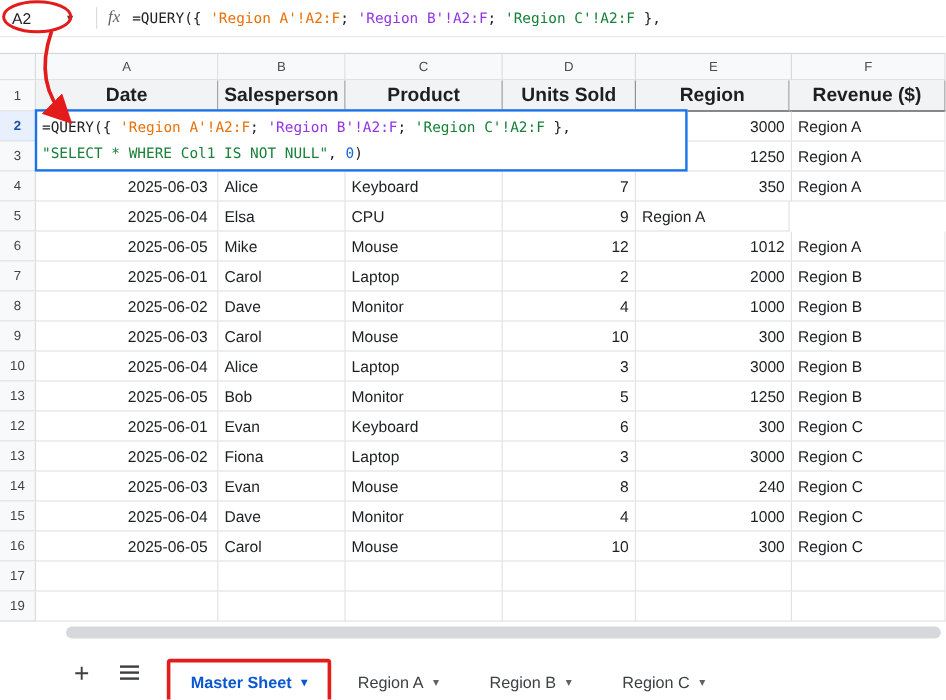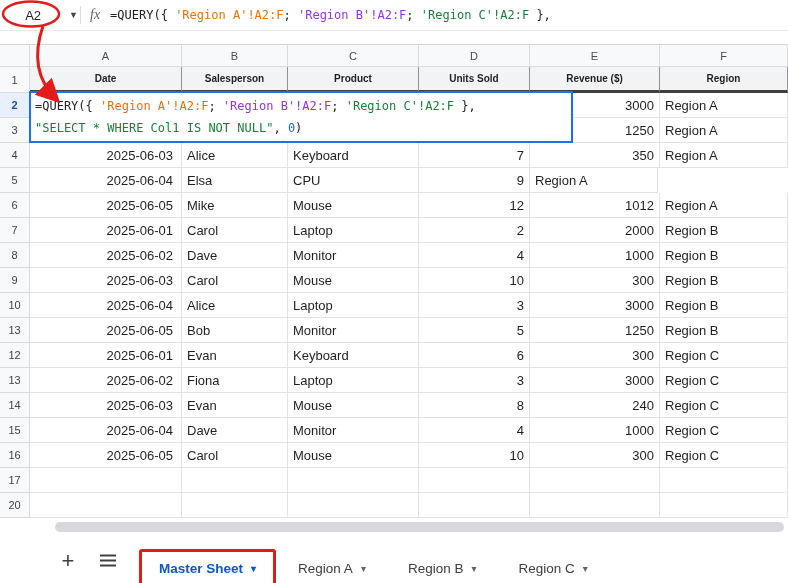--- a/index.html
+++ b/index.html
@@ -5,40 +5,40 @@
   html,body{margin:0;padding:0;}
   body{
     width:788px;height:583px;position:relative;overflow:hidden;
     background:#fff;font-family:"Liberation Sans",sans-serif;color:#202124;
   }
   
   .formula-bar{
     position:absolute;top:0;left:0;right:0;height:30px;
     display:flex;align-items:center;border-bottom:1px solid #e8eaec;background:#fff;
   }
-  .name-box{display:flex;align-items:center;width:78px;padding-left:10px;box-sizing:border-box;justify-content:flex-end;}
+  .name-box{display:flex;align-items:center;width:78px;padding-left:10px;box-sizing:border-box;}
   .name-box .ref{font-size:13px;color:#202124;}
   .name-box .nb-caret{font-size:9px;color:#444;margin-left:28px;}
   .vsep{width:1px;height:18px;background:#dadce0;margin:0 9px 0 2px;}
   .fx{font-family:"Liberation Serif",serif;font-style:italic;font-size:14px;color:#5f6368;margin-right:10px;}
   .fx-text{font-family:"DejaVu Sans Mono",monospace;font-size:12px;white-space:nowrap;overflow:hidden;}
   
   .grid{position:absolute;top:44px;left:0;width:788px;border-top:1px solid #d4d6d9;}
   .grow{display:flex;}
   .gcell{
     box-sizing:border-box;border-right:1px solid #e2e3e6;border-bottom:1px solid #e2e3e6;
     display:flex;align-items:center;overflow:hidden;white-space:nowrap;
     font-size:13px;color:#1d1f21;height:25px;
   }
   .w0{width:30px;flex:none}.w1{width:152px;flex:none}.w2{width:106px;flex:none}
   .w3{width:131px;flex:none}.w4{width:111px;flex:none}.w5{width:130px;flex:none}.w6{width:128px;flex:none}
   .strip .gcell{height:22px;background:#f8f9fa;justify-content:center;font-size:11px;color:#4a4d51;border-color:#d9dbde;}
   .hdr .gcell{height:26px;}
-  .hcell{background:#f2f3f5;font-weight:700;justify-content:center;font-size:10px;
-         border-right:1px solid #8f9296;border-bottom:3px solid #404040;}
+  .hcell{background:#f2f3f5;font-weight:700;justify-content:center;font-size:16px;
+         border-right:1px solid #8f9296;border-bottom:1px solid #404040;}
   .rowhead{background:#f8f9fa;justify-content:center;font-size:11px;color:#3f4347;border-color:#d9dbde;}
   .rowhead.sel{background:#e8f0fe;color:#174ea6;font-weight:700;}
   .al-date{justify-content:flex-end;padding-right:8px;}
   .al-left{padding-left:5px;}
   .al-num{justify-content:flex-end;padding-right:5px;}
   
   .cell-editor{
     position:absolute;top:91px;left:29px;width:544px;height:52px;box-sizing:border-box;
     background:#fff;border:2px solid #1a73e8;z-index:5;
     font-family:"DejaVu Sans Mono",monospace;font-size:12px;line-height:22px;
@@ -82,22 +82,22 @@
       <div class="gcell w4">D</div>
       <div class="gcell w5">E</div>
       <div class="gcell w6">F</div>
     </div>
     <div class="grow hdr">
       <div class="gcell w0 rowhead">1</div>
       <div class="gcell w1 hcell">Date</div>
       <div class="gcell w2 hcell">Salesperson</div>
       <div class="gcell w3 hcell">Product</div>
       <div class="gcell w4 hcell">Units Sold</div>
+      <div class="gcell w6 hcell">Region</div>
       <div class="gcell w5 hcell">Revenue ($)</div>
-      <div class="gcell w6 hcell">Region</div>
     </div>
     <div class="grow ">
       <div class="gcell w0 rowhead sel">2</div>
       <div class="gcell w1 al-date"></div>
       <div class="gcell w2 al-left"></div>
       <div class="gcell w3 al-left"></div>
       <div class="gcell w4 al-num"></div>
       <div class="gcell w5 al-num">3000</div>
       <div class="gcell w6 al-left">Region A</div>
     </div>
@@ -229,21 +229,21 @@
     <div class="grow ">
       <div class="gcell w0 rowhead">17</div>
       <div class="gcell w1 al-date"></div>
       <div class="gcell w2 al-left"></div>
       <div class="gcell w3 al-left"></div>
       <div class="gcell w4 al-num"></div>
       <div class="gcell w5 al-num"></div>
       <div class="gcell w6 al-left"></div>
     </div>
     <div class="grow ">
-      <div class="gcell w0 rowhead">20</div>
+      <div class="gcell w0 rowhead">19</div>
       <div class="gcell w1 al-date"></div>
       <div class="gcell w2 al-left"></div>
       <div class="gcell w3 al-left"></div>
       <div class="gcell w4 al-num"></div>
       <div class="gcell w5 al-num"></div>
       <div class="gcell w6 al-left"></div>
     </div>
   </div>
 
 <div class="cell-editor">

